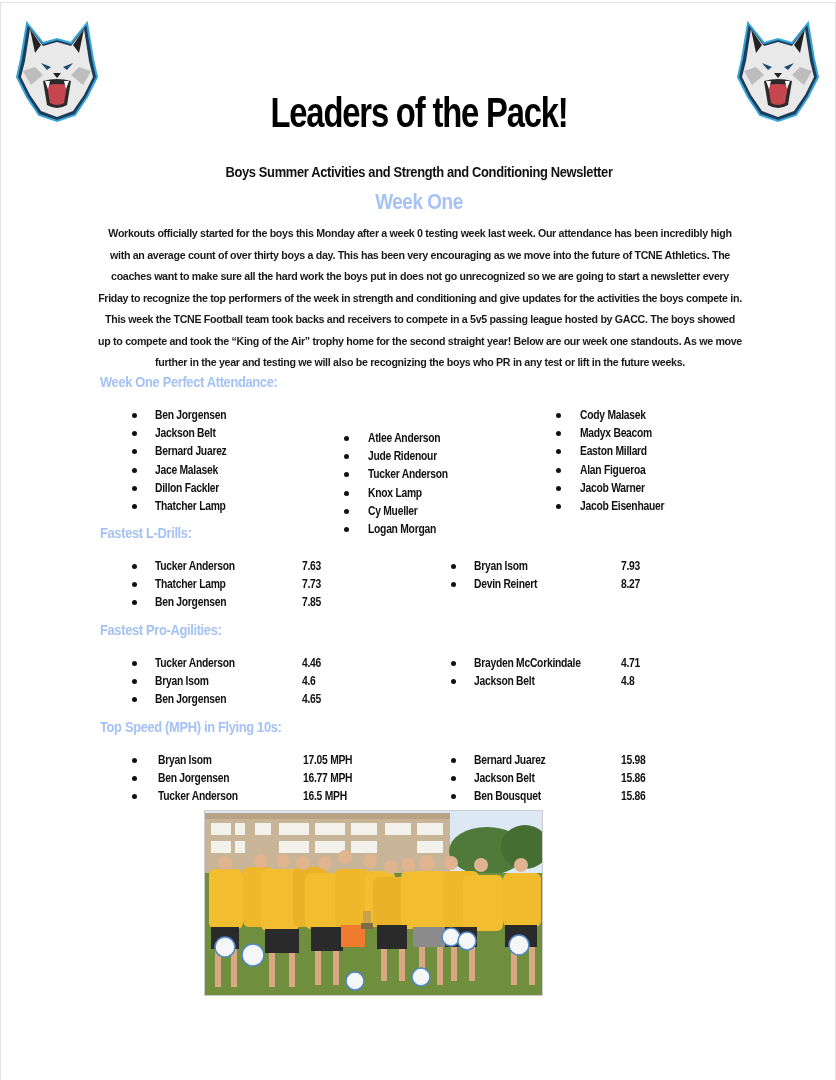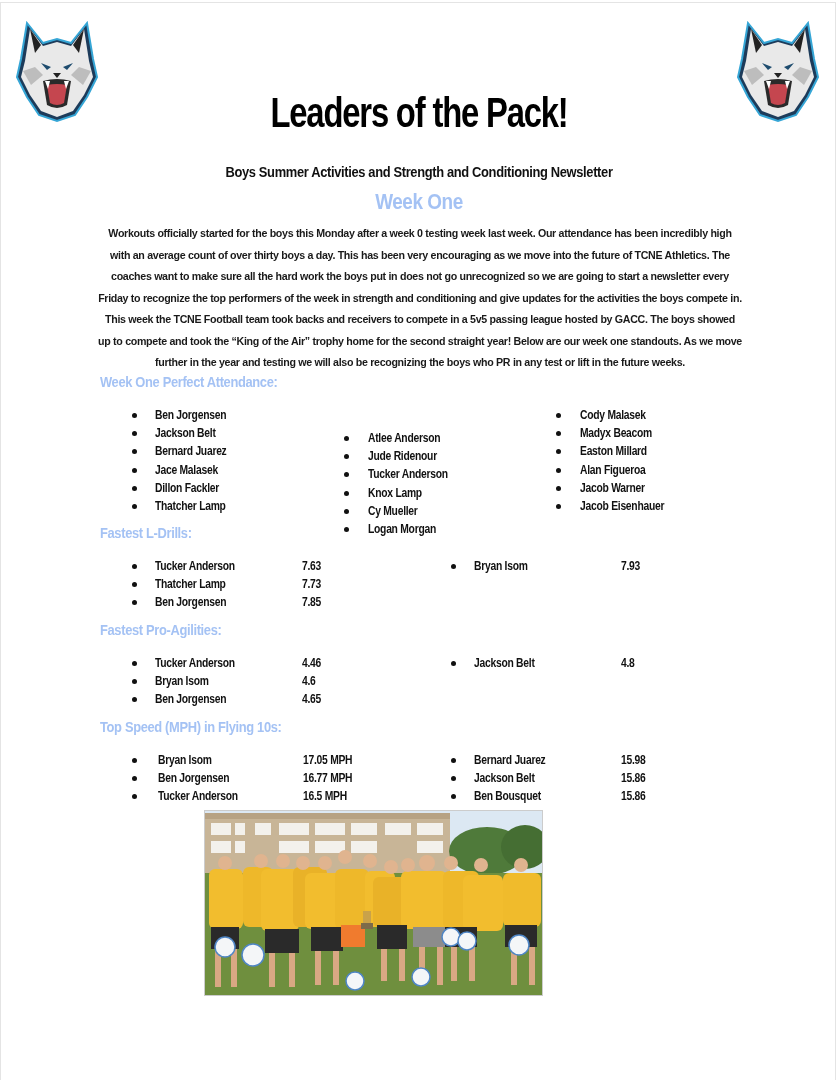--- a/index.html
+++ b/index.html
@@ -204,20 +204,25 @@
         <span class="name" style="left:23px;">Ben Jorgensen</span>
         <span class="val" style="left:170px;">7.85</span>
       </li>
   </ul>
   <ul class="list" style="left:450px; top:554px; width:240px;">
     <li>
         <span class="bullet"></span>
         <span class="name" style="left:23px;">Bryan Isom</span>
         <span class="val" style="left:170px;">7.93</span>
       </li>
+    <li>
+        <span class="bullet"></span>
+        <span class="name" style="left:23px;">Devin Reinert</span>
+        <span class="val" style="left:170px;">8.27</span>
+      </li>
   </ul>
 
   <div class="heading" style="top:618px;">Fastest Pro-Agilities:</div>
   <ul class="list" style="left:131px; top:651px; width:240px;">
     <li>
         <span class="bullet"></span>
         <span class="name" style="left:23px;">Tucker Anderson</span>
         <span class="val" style="left:170px;">4.46</span>
       </li>
     <li>
@@ -225,20 +230,25 @@
         <span class="name" style="left:23px;">Bryan Isom</span>
         <span class="val" style="left:170px;">4.6</span>
       </li>
     <li>
         <span class="bullet"></span>
         <span class="name" style="left:23px;">Ben Jorgensen</span>
         <span class="val" style="left:170px;">4.65</span>
       </li>
   </ul>
   <ul class="list" style="left:450px; top:651px; width:240px;">
+    <li>
+        <span class="bullet"></span>
+        <span class="name" style="left:23px;">Brayden McCorkindale</span>
+        <span class="val" style="left:170px;">4.71</span>
+      </li>
     <li>
         <span class="bullet"></span>
         <span class="name" style="left:23px;">Jackson Belt</span>
         <span class="val" style="left:170px;">4.8</span>
       </li>
   </ul>
 
   <div class="heading" style="top:715px;">Top Speed (MPH) in Flying 10s:</div>
   <ul class="list" style="left:131px; top:748px; width:260px;">
     <li>

